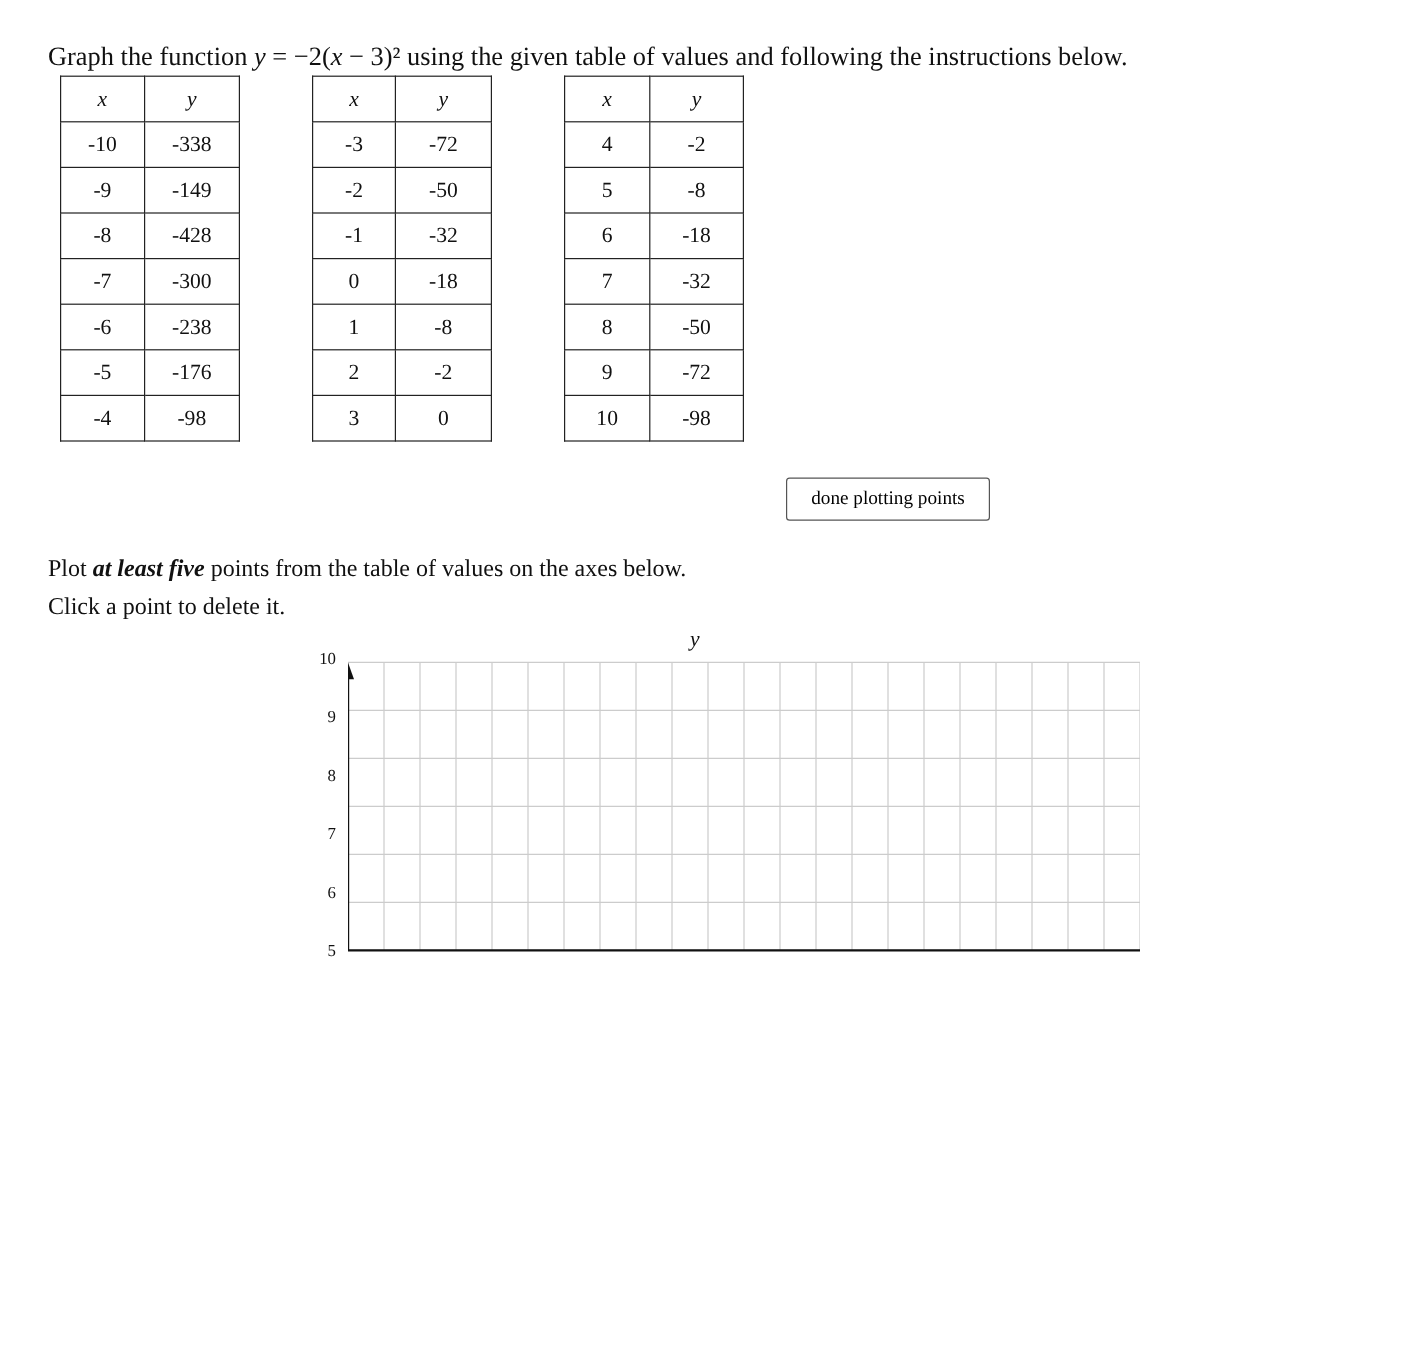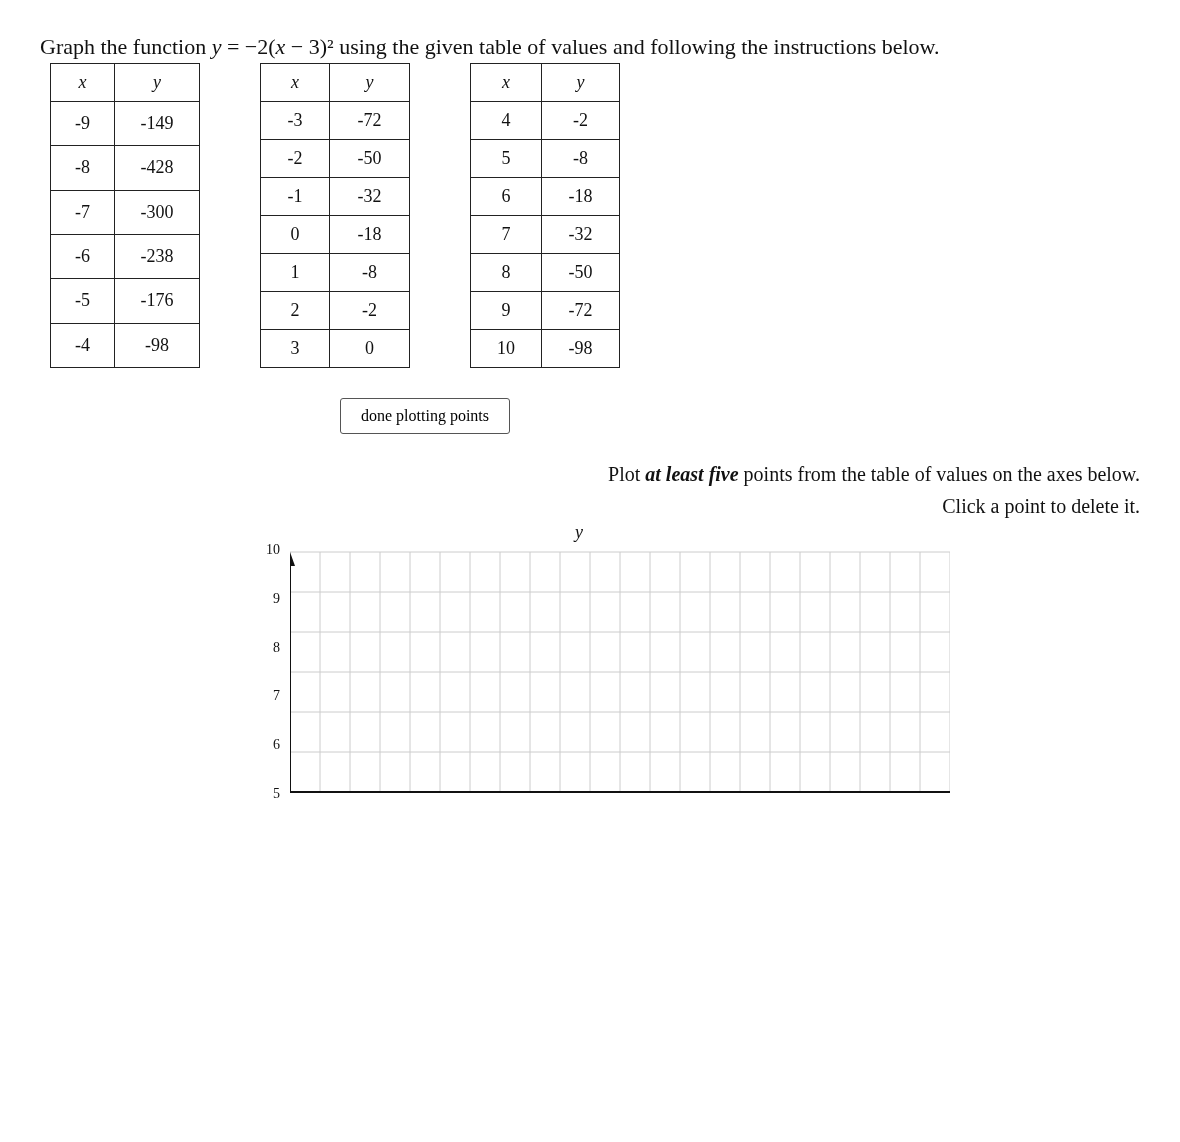--- a/index.html
+++ b/index.html
@@ -36,38 +36,37 @@
     }
     table th {
       font-weight: normal;
       background: #fff;
     }
     table td {
       font-style: normal;
     }
     .button-row {
       display: flex;
-      justify-content: flex-start;
+      justify-content: center;
       margin-bottom: 24px;
       padding-left: 300px;
     }
     .done-btn {
       border: 1px solid #555;
       background: #fff;
       padding: 8px 20px;
       font-size: 16px;
       font-family: 'Georgia', serif;
       cursor: pointer;
       border-radius: 3px;
     }
     .instructions {
       font-size: 20px;
       line-height: 1.6;
       margin-bottom: 20px;
-      text-align: right;
     }
     .instructions em {
       font-style: italic;
       font-weight: bold;
     }
     .graph-area {
       display: flex;
       justify-content: center;
       padding-left: 0;
       margin-top: 10px;
@@ -119,20 +118,24 @@
 <div class="tables-row">
 
   <table>
     <thead>
       <tr>
         <th><em>x</em></th>
         <th><em>y</em></th>
       </tr>
     </thead>
     <tbody id="table1-body">
+    <tr>
+          <td>-10</td>
+          <td>-338</td>
+        </tr>
         <tr>
           <td>-9</td>
           <td>-149</td>
         </tr>
         <tr>
           <td>-8</td>
           <td>-428</td>
         </tr>
         <tr>
           <td>-7</td>

